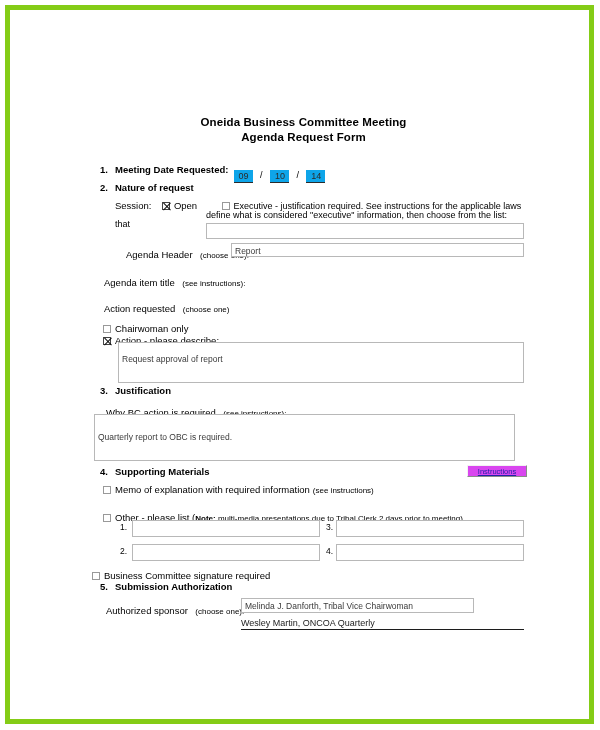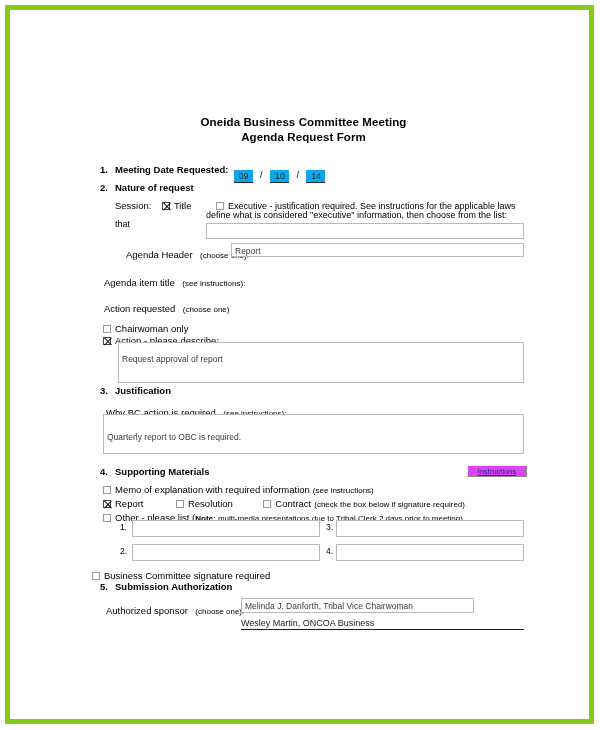--- a/index.html
+++ b/index.html
@@ -131,21 +131,21 @@
       </div>
 
       <div class="num-row abs" style="left:80px; top:172px; width:420px;">
         <span class="num">2.</span>
         <span class="num-title">Nature of request</span>
       </div>
 
       <div class="abs" style="left:105px; top:185px; width:410px;">
         <span class="lbl">Session:</span>
         <span style="margin-left:6px;">
-          <span class="cbx checked"></span><span class="lbl">Title</span>
+          <span class="cbx checked"></span><span class="lbl">Open</span>
         </span>
         <span style="margin-left:20px;">
           <span class="cbx"></span><span class="lbl-body">Executive - justification required. See instructions for the applicable laws that</span>
         </span>
       </div>
       <div class="abs lbl-body" style="left:196px; top:200px; width:320px;">define what is considered "executive" information, then choose from the list:</div>
 
       <div class="abs fbox" style="left:196px; top:213px; width:318px; height:16px;"></div>
 
       <div class="abs" style="left:116px; top:234px; width:400px;">
@@ -177,44 +177,33 @@
       <div class="num-row abs" style="left:80px; top:375px; width:420px;">
         <span class="num">3.</span>
         <span class="num-title">Justification</span>
       </div>
 
       <div class="abs" style="left:96px; top:392px;">
         <span class="lbl">Why BC action is required</span>
         <span class="lbl-sm" style="margin-left:3px;">(see instructions):</span>
       </div>
 
-      <div class="abs fbox tall" style="left:93px; top:404px; width:421px; height:40px; padding-top:16px;">Quarterly report to OBC is required.</div>
+      <div class="abs fbox tall" style="left:84px; top:404px; width:421px; height:47px; padding-top:16px;">Quarterly report to OBC is required.</div>
 
       <div class="num-row abs" style="left:80px; top:456px; width:300px;">
         <span class="num">4.</span>
         <span class="num-title">Supporting Materials</span>
       </div>
 
       <div class="instr-btn">Instructions</div>
 
       <div class="abs" style="left:93px; top:469px;">
         <span class="cbx"></span><span class="lbl">Memo of explanation with required information</span><span class="lbl-sm" style="margin-left:3px;">(see instructions)</span>
       </div>
 
-      <div class="abs" style="left:93px; top:483px; width:420px;">
-        <span>
-          <span class="cbx checked"></span><span class="lbl">Report</span>
-        </span>
-        <span style="margin-left:28px;">
-          <span class="cbx"></span><span class="lbl">Resolution</span>
-        </span>
-        <span style="margin-left:26px;">
-          <span class="cbx"></span><span class="lbl">Contract</span><span class="lbl-sm" style="margin-left:3px;">(check the box below if signature required)</span>
-        </span>
-      </div>
 
       <div class="abs" style="left:93px; top:497px; width:430px;">
         <span class="cbx"></span><span class="lbl">Other - please list (</span><span class="lbl-sm" style="font-weight:bold;">Note:</span><span class="lbl-sm"> multi-media presentations due to Tribal Clerk 2 days prior to meeting)</span>
       </div>
 
       <div class="abs" style="left:110px; top:512px; width:10px; font-size:8.5px;">1.</div>
       <div class="abs fbox" style="left:122px; top:510px; width:188px; height:17px;"></div>
 
       <div class="abs" style="left:110px; top:536px; width:10px; font-size:8.5px;">2.</div>
       <div class="abs fbox" style="left:122px; top:534px; width:188px; height:17px;"></div>
@@ -237,18 +226,18 @@
       <div class="abs" style="left:96px; top:590px;">
         <span class="lbl">Authorized sponsor</span>
         <span class="lbl-sm" style="margin-left:3px;">(choose one):</span>
       </div>
       <div class="abs fbox" style="left:231px; top:588px; width:233px; height:15px;">Melinda J. Danforth, Tribal Vice Chairwoman</div>
 
       <div class="abs" style="left:96px; top:646px;">
         <span class="lbl">Requestor</span>
         <span class="lbl-sm" style="margin-left:3px;">(if different from above):</span>
       </div>
-      <div class="abs underline-field" style="left:231px; top:608px; width:283px;">Wesley Martin, ONCOA Business</div>
+      <div class="abs underline-field" style="left:231px; top:608px; width:283px;">Wesley Martin, ONCOA Quarterly</div>
       <div class="abs clipped-hint" style="left:233px; top:621px; width:280px;">Name, Title/Dept.,  Title/Word</div>
 
     </div>
   </div>
 </div>
 
 </body></html>

